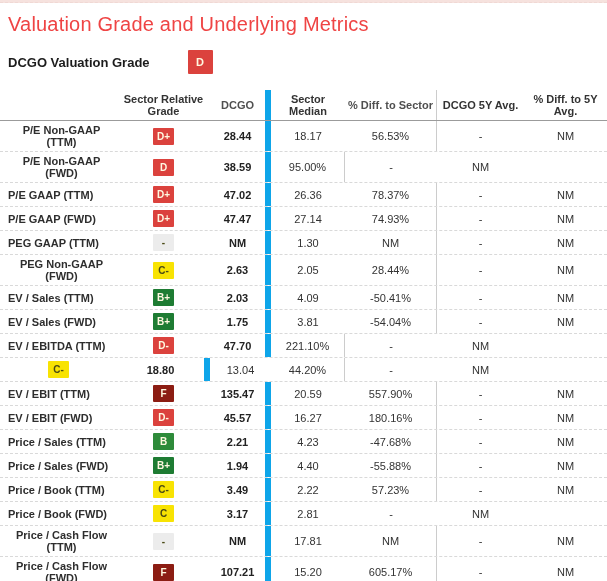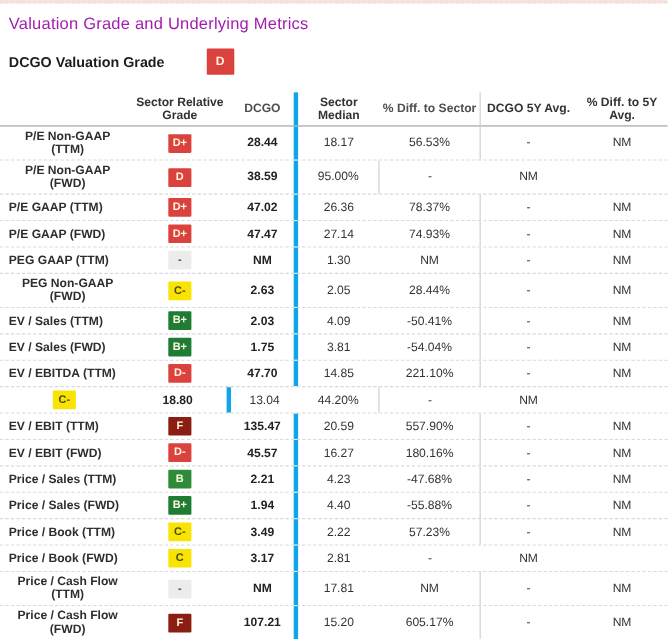--- a/index.html
+++ b/index.html
@@ -2,21 +2,21 @@
 <html><head>
 <meta charset="utf-8">
 <style>
   html, body { margin:0; padding:0; background:#ffffff; }
   body {
     width:607px; height:581px; overflow:hidden; position:relative;
     font-family:"Liberation Sans", sans-serif; color:#333;
   }
   .top-band { height:2px; width:100%; background:#f6e2de; border-bottom:1px dashed #f0d8d4; }
   .page-title {
-    margin:10px 16px 0 8px; font-size:15px; font-weight:400; color:#a21caf; letter-spacing:0.2px;
+    margin:10px 16px 0 8px; font-size:20px; font-weight:400; color:#ef4444; letter-spacing:0.2px;
   }
   .summary { display:flex; align-items:center; margin:14px 0 16px 8px; height:24px; }
   .summary-label { font-size:13px; font-weight:bold; color:#1c1c1c; }
   .summary-badge {
     margin-left:38px; width:25px; height:24px; display:flex; align-items:center; justify-content:center;
     font-size:11px; font-weight:bold; border-radius:1px;
   }
   .metrics-table { margin-top:11px; width:607px; }
   .hrow, .row {
     display:grid;
@@ -26,21 +26,21 @@
   .hrow .cell { min-height:21px; }
   .hcell {
     font-size:10.5px; font-weight:bold; color:#4f4f4f;
   }
   .row { border-bottom:1px dashed #d9d9d9; min-height:21px; }
   .cell {
     display:flex; align-items:center; justify-content:center;
     padding:3px 2px; text-align:center; font-size:11px; color:#333; line-height:12px;
   }
   .cell.c-label { justify-content:flex-start; text-align:center; padding-left:8px; font-weight:bold; color:#2e2e2e; }
-  .cell.c-dcgo { font-weight:bold; color:#222; border-right:4px solid #0ea5e9; }
+  .cell.c-dcgo { font-weight:bold; color:#222; border-right:6px solid #0ea5e9; }
   .hrow .cell.c-dcgo, .hrow .cell.c-diffsector { font-weight:bold; color:#4f4f4f; }
   .cell.c-diffsector { border-right:1px solid #cccccc; }
   .badge {
     display:inline-block; min-width:13px; padding:3px 4px; font-size:10px; font-weight:bold;
     line-height:11px; text-align:center; border-radius:1px;
   }
 </style>
 </head>
 <body>
 
@@ -158,21 +158,20 @@
     <div class="cell c-avg5">-</div>
     <div class="cell c-diff5">NM</div>
   </div>
 
   <div class="row">
     <div class="cell c-label">EV / EBITDA (TTM)</div>
     <div class="cell c-grade">
       <span class="badge" style="background: rgb(219, 66, 61); color: rgb(255, 248, 224);">D-</span>
     </div>
     <div class="cell c-dcgo">47.70</div>
-    <div class="cell c-median">14.85</div>
     <div class="cell c-diffsector">221.10%</div>
     <div class="cell c-avg5">-</div>
     <div class="cell c-diff5">NM</div>
   </div>
 
   <div class="row">
     <div class="cell c-grade">
       <span class="badge" style="background: rgb(248, 227, 3); color: rgb(74, 74, 21);">C-</span>
     </div>
     <div class="cell c-dcgo">18.80</div>

